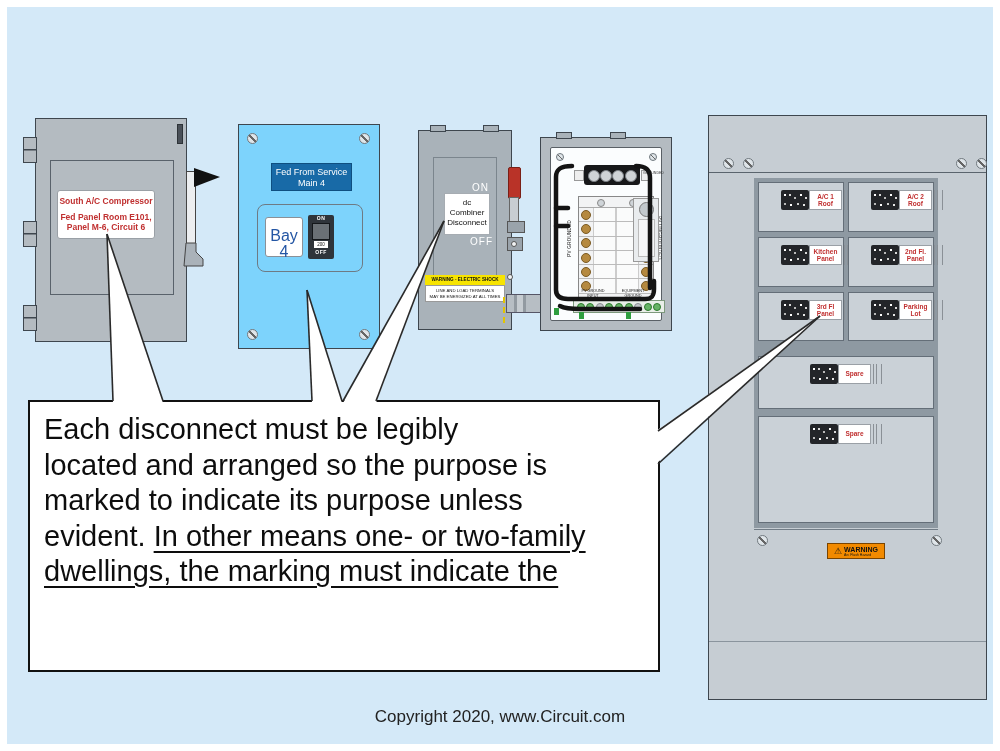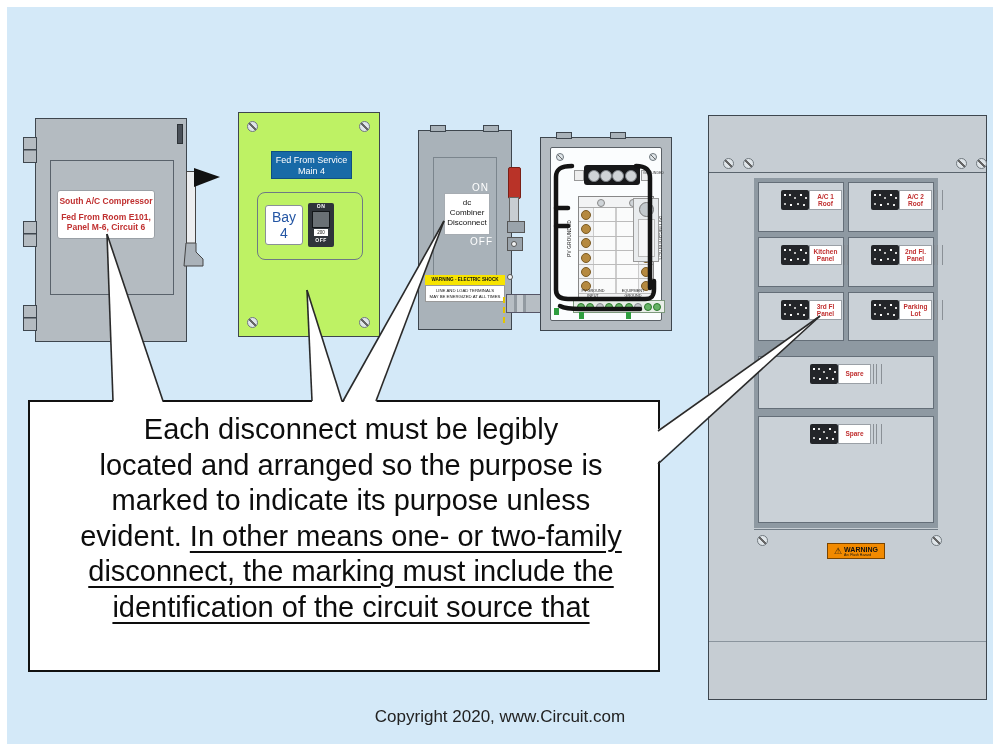--- a/index.html
+++ b/index.html
@@ -25,26 +25,26 @@
          background-image:linear-gradient(#3e464e,#3e464e);background-size:100% 1.5px;
          background-position:0 11px;background-repeat:no-repeat;}
   #leftslot{left:177px;top:124px;width:4px;height:18px;background:#4a5058;border:1px solid #2e3338;}
   #leftdoor{left:50px;top:160px;width:122px;height:133px;border:1.5px solid #59626b;}
   #leftlabel{left:57px;top:190px;width:96px;height:47px;background:#fff;border:1px solid #9aa0a6;border-radius:3px;
              color:#c03030;font-size:8.5px;line-height:10px;text-align:center;font-weight:600;}
   #leftlabel .l1{margin-top:5px;margin-bottom:6px;}
   #lefthandle{left:186px;top:171px;width:8px;height:72px;background:#eceeF0;border:1px solid #444;}
 
   
-  #svcpanel{left:238px;top:112px;width:140px;height:223px;background:#bef264;border:1.5px solid #3e464e;}
+  #svcpanel{left:238px;top:124px;width:140px;height:223px;background:#7dd3fc;border:1.5px solid #3e464e;}
   #svclabel{position:absolute;left:32px;top:38px;width:81px;height:28px;background:#186aa7;border:1px solid #0f4f80;
             color:#fff;font-size:9px;line-height:10.5px;text-align:center;padding-top:3px;box-sizing:border-box;}
   #svcround{position:absolute;left:18px;top:79px;width:104px;height:66px;border:1.5px solid #6e7a84;border-radius:8px;}
   #baylabel{position:absolute;left:26px;top:92px;width:38px;height:40px;background:#fff;border:1px solid #8a9097;
-            border-radius:3px;color:#2456a4;font-size:14px;line-height:16px;text-align:center;padding-top:3px;
+            border-radius:3px;color:#2456a4;font-size:16px;line-height:16px;text-align:center;padding-top:10px;
             box-sizing:border-box;}
   #svcbreaker{position:absolute;left:69px;top:90px;width:26px;height:44px;background:#2f343a;border-radius:2px;
               text-align:center;color:#fff;}
   #svcbreaker .on,#svcbreaker .off{font-size:5px;font-weight:700;line-height:7px;letter-spacing:.5px;}
   #svcbreaker .toggle{width:16px;height:15px;background:#6a7075;border:1px solid #14171a;margin:1px auto;}
   #svcbreaker .amps{width:14px;height:7px;background:#fff;color:#111;font-size:4.5px;line-height:7px;margin:1px auto;}
 
   
   #dcbox{left:418px;top:130px;width:92px;height:198px;background:#a9b2b9;border:1.5px solid #3e464e;}
   .dctab{position:absolute;top:-6.5px;width:14px;height:5px;background:#a9b2b9;border:1px solid #3e464e;}
@@ -111,42 +111,42 @@
   #bp-lowline{position:absolute;left:0;top:525px;width:100%;border-bottom:1px solid #8a949d;}
   #arcwarn{position:absolute;left:118px;top:427px;width:58px;height:16px;background:#f28a00;border:1px solid #7a4400;
            display:flex;align-items:center;justify-content:center;gap:2px;box-sizing:border-box;}
   #arcwarn .tri{font-size:9px;line-height:9px;color:#111;}
   #arcwarn .t1{font-size:7px;font-weight:800;color:#111;line-height:7px;}
   #arcwarn .t2{font-size:3.5px;color:#111;line-height:4px;}
 
   
   #callout{left:28px;top:400px;width:632px;height:272px;background:#fff;border:2px solid #111;
            box-sizing:border-box;padding:10px 0 0 14px;}
-  .cline{font-size:29px;line-height:35.5px;color:#0d0d0d;white-space:nowrap;text-align:center;}
+  .cline{font-size:29px;line-height:35.5px;color:#0d0d0d;white-space:nowrap;}
   .cline u{text-decoration-line:underline;text-decoration-thickness:2px;text-underline-offset:5px;}
 
   #overlay{position:absolute;left:0;top:0;width:1000px;height:751px;pointer-events:none;}
 </style>
 </head>
 <body>
 
 <div id="canvas">
   <div id="bg"></div>
 
 
   <div class="abs" id="leftbox">
     <span class="hinge" style="top:18px"></span>
     <span class="hinge" style="top:102px"></span>
     <span class="hinge" style="top:186px"></span>
   </div>
   <div class="abs" id="leftslot"></div>
   <div class="abs" id="leftdoor"></div>
   <div class="abs" id="leftlabel">
     <div class="l1">South A/C Compressor</div>
-    <div>Fed From Room E101,</div>
+    <div>Fed Panel Room E101,</div>
     <div>Panel M-6, Circuit 6</div>
   </div>
   <div class="abs" id="lefthandle"></div>
 
   <div class="abs" id="svcpanel">
     <span class="screw" style="left:8px;top:8px"></span>
     <span class="screw" style="left:120px;top:8px"></span>
     <span class="screw" style="left:8px;top:204px"></span>
     <span class="screw" style="left:120px;top:204px"></span>
     <div id="svclabel">
@@ -405,22 +405,21 @@
       </span>
     </div>
     <div id="bp-lowline"></div>
   </div>
 
   <div class="abs" id="callout">
       <div class="cline">Each disconnect must be legibly</div>
       <div class="cline">located and arranged so the purpose is</div>
       <div class="cline">marked to indicate its purpose unless</div>
       <div class="cline">evident. <u>In other means one- or two-family</u></div>
-      <div class="cline"><u>disconnect, the marking must include the</u></div>
-      <div class="cline"><u>identification of the circuit source that</u></div>
+      <div class="cline"><u>dwellings, the marking must indicate the</u></div>
     </div>
 
   <div class="abs" id="copyright">Copyright 2020, www.Circuit.com</div>
 
   <svg id="overlay" xmlns="http://www.w3.org/2000/svg">
 
     <g stroke="#141414" stroke-width="4.5" fill="none" stroke-linecap="round">
       <path d="M572,166 C561,166 556,169 556,177 L556,290 C556,297 561,299 568,299 L645,299 C652,299 654,296 654,289 L654,281"></path>
       <path d="M556,208 L568,208"></path>
       <path d="M556,226 L568,226"></path>

